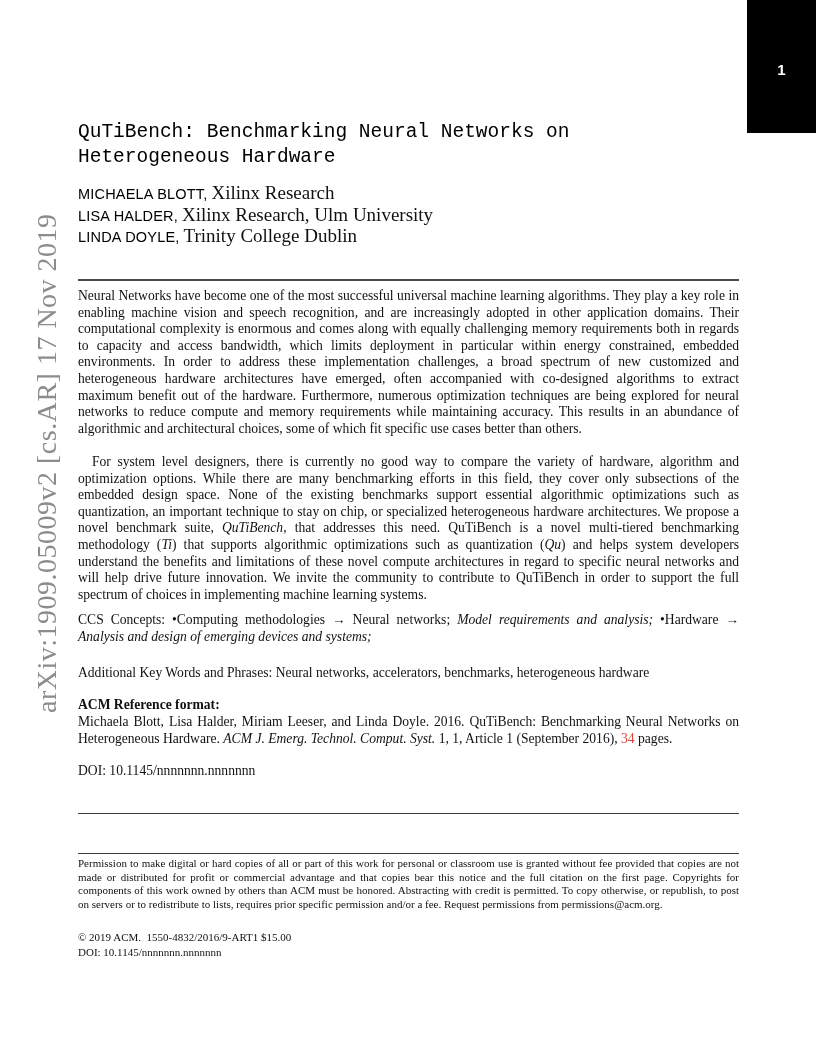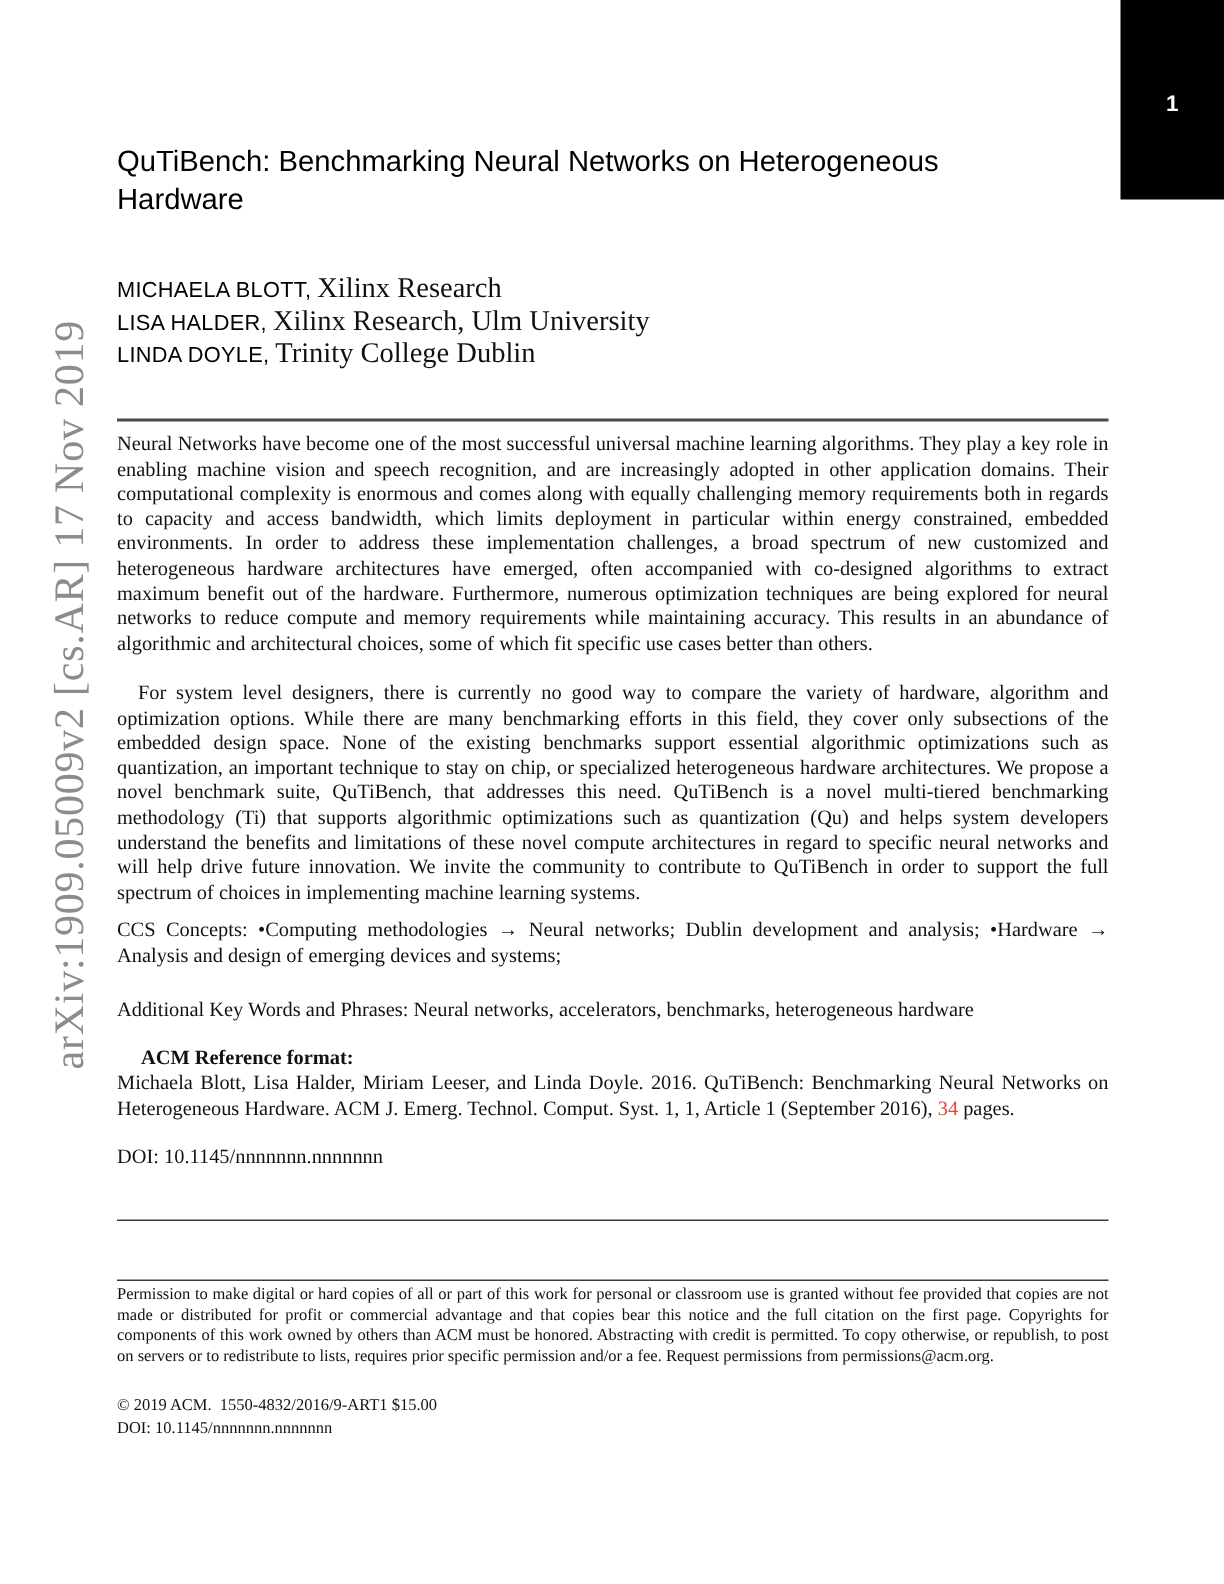--- a/index.html
+++ b/index.html
@@ -32,22 +32,22 @@
     transform:rotate(-90deg);
     transform-origin:0 0;
     white-space:nowrap;
     font-family:"Liberation Serif", serif;
     font-size:28px;
     color:#8c8c8c;
     letter-spacing:0.5px;
   }
 
   .title{
-    top:96px;
-    font-family:Liberation Sans, sans-serif;
+    top:120px;
+    font-family:Liberation Mono, monospace;
     font-size:19.5px;line-height:24.5px;
     font-weight:400;color:#000;
     max-width:600px;
   }
   .authors{top:183px;}
   .author-row{line-height:19.5px;}
   .author-name{
     font-family:"Liberation Sans", sans-serif;
     font-size:14.5px;letter-spacing:0.2px;color:#000;
   }
@@ -56,29 +56,29 @@
   .rule{height:1px;background:#3c3c3c;}
   .rule-top{top:279px;height:2px;background:#4a4a4a;}
   .rule-mid{top:813px;}
   .rule-perm{top:853px;}
 
   .body-text{
     font-size:13.6px;line-height:16.6px;
     text-align:justify;
   }
   .indent{text-indent:14px;}
-  .i{}
+  .i{font-style:italic;}
   .b{font-weight:normal;}
   .red{color:#e1463c;}
 
   .abstract-p1{top:288px;}
   .abstract-p2{top:454px;}
   .ccs{top:612px;}
   .keywords{top:665px;text-align:left;}
-  .ref-heading{top:697px;font-size:13.6px;font-weight:bold;margin-left:16px;}
+  .ref-heading{top:697px;font-size:13.6px;font-weight:bold;}
   .ref-body{top:714px;}
   .ref-doi{top:763px;text-align:left;}
 
   .small-text{
     font-size:11px;line-height:13.5px;
     text-align:justify;
   }
   .perm-body{top:857px;}
   .perm-copy{top:931px;text-align:left;}
   .perm-doi{top:946px;text-align:left;}
@@ -118,21 +118,21 @@
 
   <div class="abs rule rule-top"></div>
 
   <p class="abs body-text abstract-p1">Neural Networks have become one of the most successful universal machine learning algorithms. They play a key role in enabling machine vision and speech recognition, and are increasingly adopted in other application domains. Their computational complexity is enormous and comes along with equally challenging memory requirements both in regards to capacity and access bandwidth, which limits deployment in particular within energy constrained, embedded environments. In order to address these implementation challenges, a broad spectrum of new customized and heterogeneous hardware architectures have emerged, often accompanied with co-designed algorithms to extract maximum benefit out of the hardware. Furthermore, numerous optimization techniques are being explored for neural networks to reduce compute and memory requirements while maintaining accuracy. This results in an abundance of algorithmic and architectural choices, some of which fit specific use cases better than others.</p>
 
   <p class="abs body-text indent abstract-p2">
     <span>For system level designers, there is currently no good way to compare the variety of hardware, algorithm and optimization options. While there are many benchmarking efforts in this field, they cover only subsections of the embedded design space. None of the existing benchmarks support essential algorithmic optimizations such as quantization, an important technique to stay on chip, or specialized heterogeneous hardware architectures. We propose a novel benchmark suite, </span><span class="i">QuTiBench</span><span>, that addresses this need. QuTiBench is a novel multi-tiered benchmarking methodology (</span><span class="i">Ti</span><span>) that supports algorithmic optimizations such as quantization (</span><span class="i">Qu</span><span>) and helps system developers understand the benefits and limitations of these novel compute architectures in regard to specific neural networks and will help drive future innovation. We invite the community to contribute to QuTiBench in order to support the full spectrum of choices in implementing machine learning systems.</span>
   </p>
 
   <p class="abs body-text ccs">
-    <span>CCS Concepts: </span><span class="b">•Computing methodologies → Neural networks;</span><span> </span><span class="i">Dublin development and analysis;</span><span> </span><span class="b">•Hardware</span><span> → </span><span class="i">Analysis and design of emerging devices and systems;</span>
+    <span>CCS Concepts: </span><span class="b">•Computing methodologies → Neural networks;</span><span> </span><span class="i">Model requirements and analysis;</span><span> </span><span class="b">•Hardware</span><span> → </span><span class="i">Analysis and design of emerging devices and systems;</span>
   </p>
 
   <p class="abs body-text keywords">Additional Key Words and Phrases: Neural networks, accelerators, benchmarks, heterogeneous hardware</p>
 
   <p class="abs ref-heading">ACM Reference format:</p>
 
   <p class="abs body-text ref-body">
     <span>Michaela Blott, Lisa Halder, Miriam Leeser, and Linda Doyle. 2016. QuTiBench: Benchmarking Neural Networks on Heterogeneous Hardware. </span><span class="i">ACM J. Emerg. Technol. Comput. Syst.</span><span> 1, 1, Article 1 (September 2016), </span><span class="red">34</span><span> pages.</span>
   </p>
 

